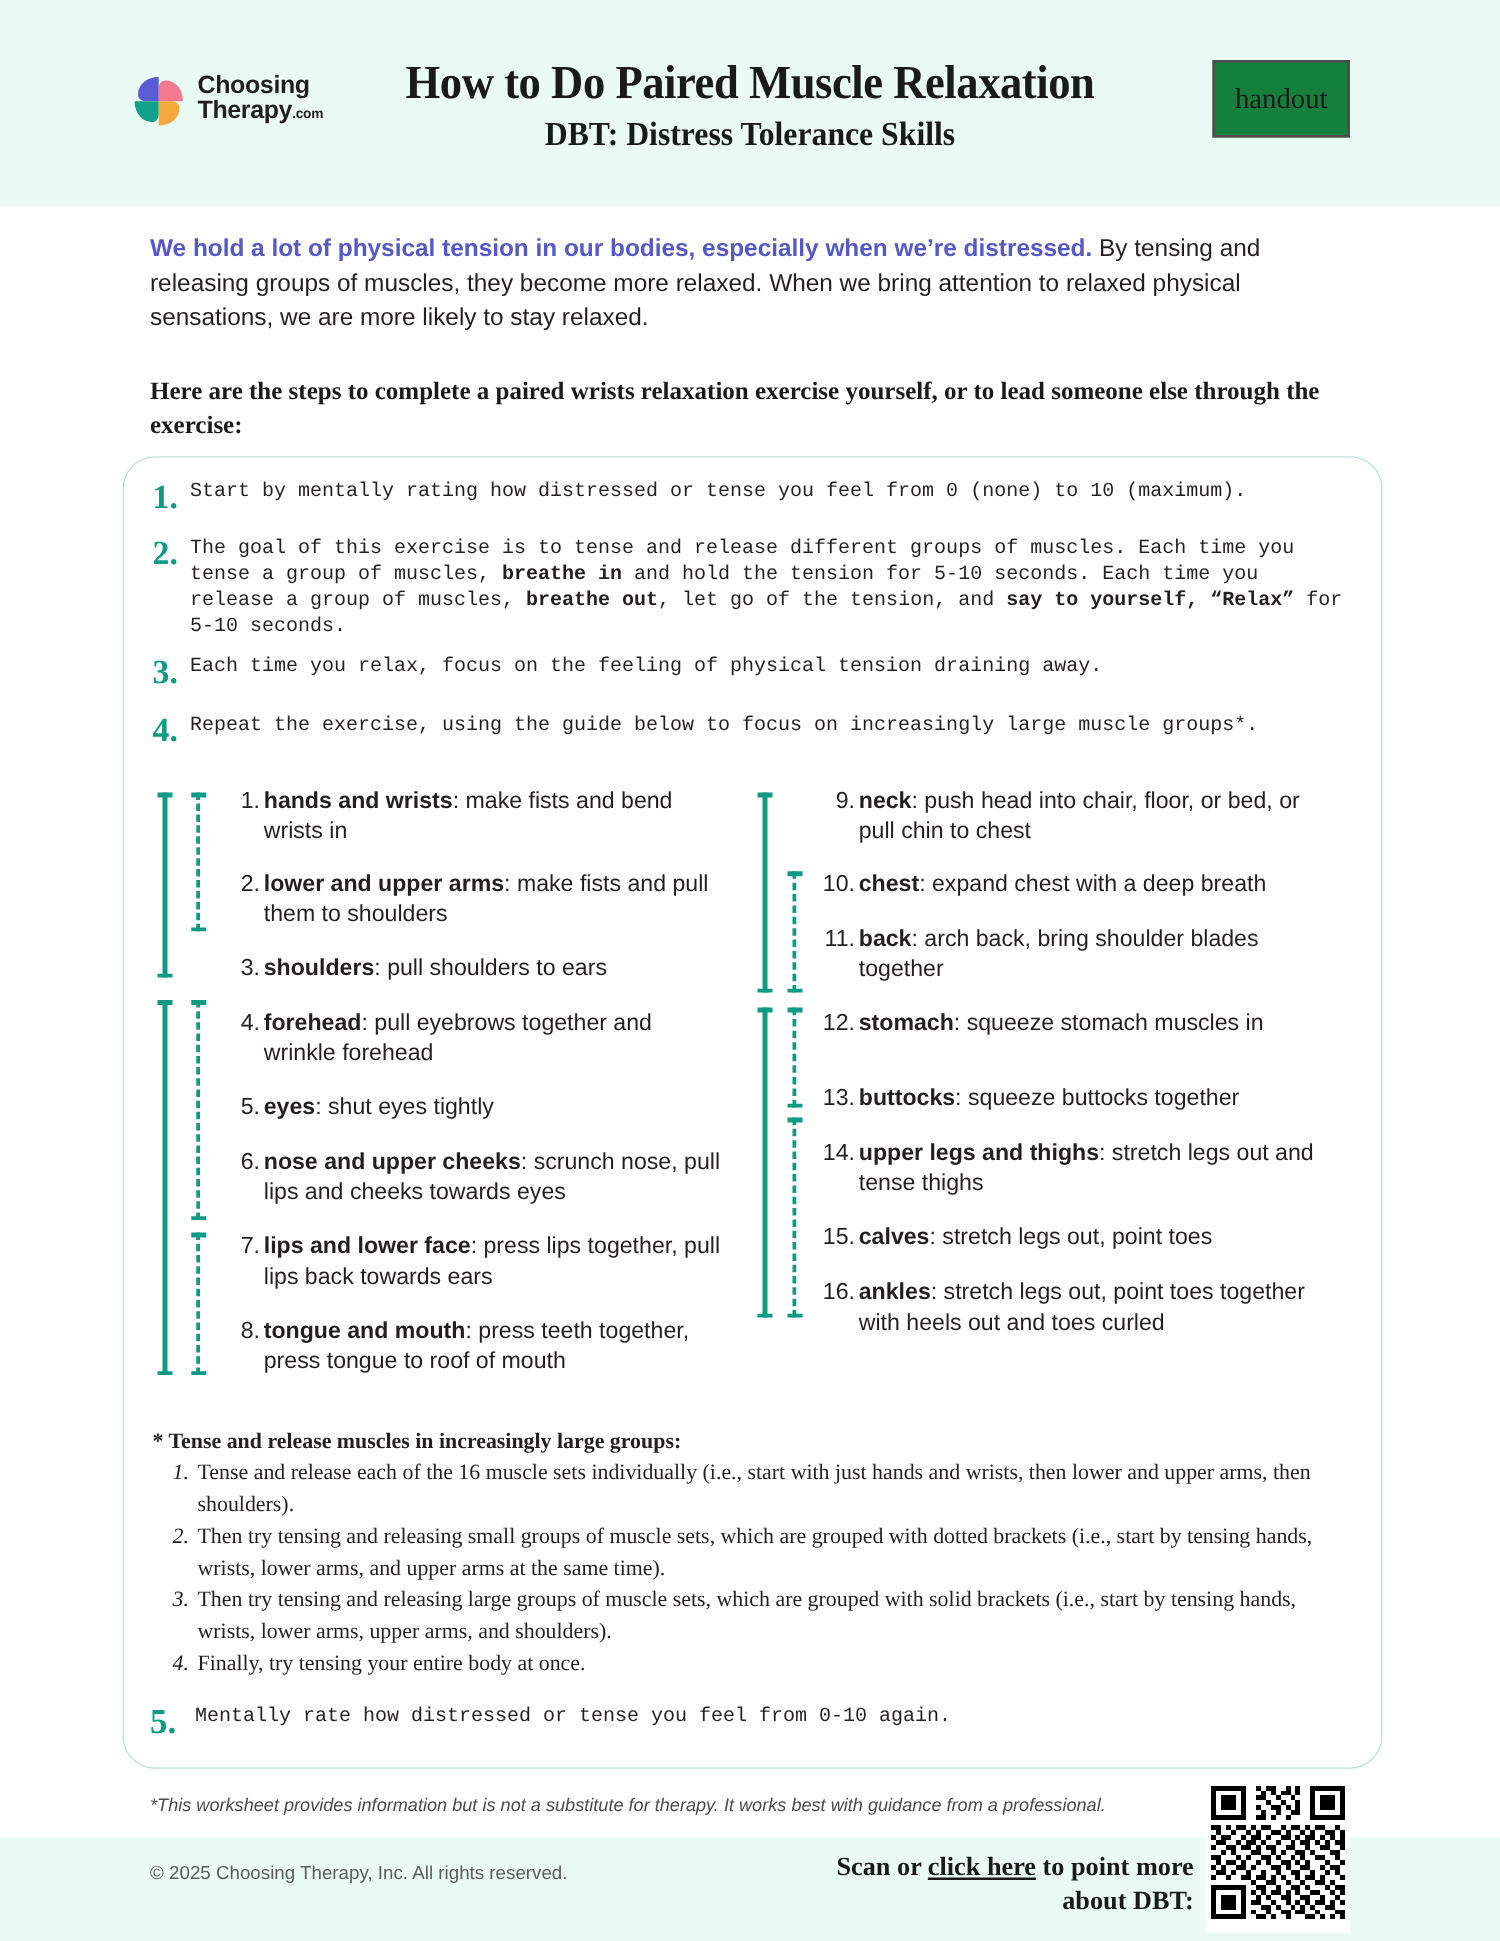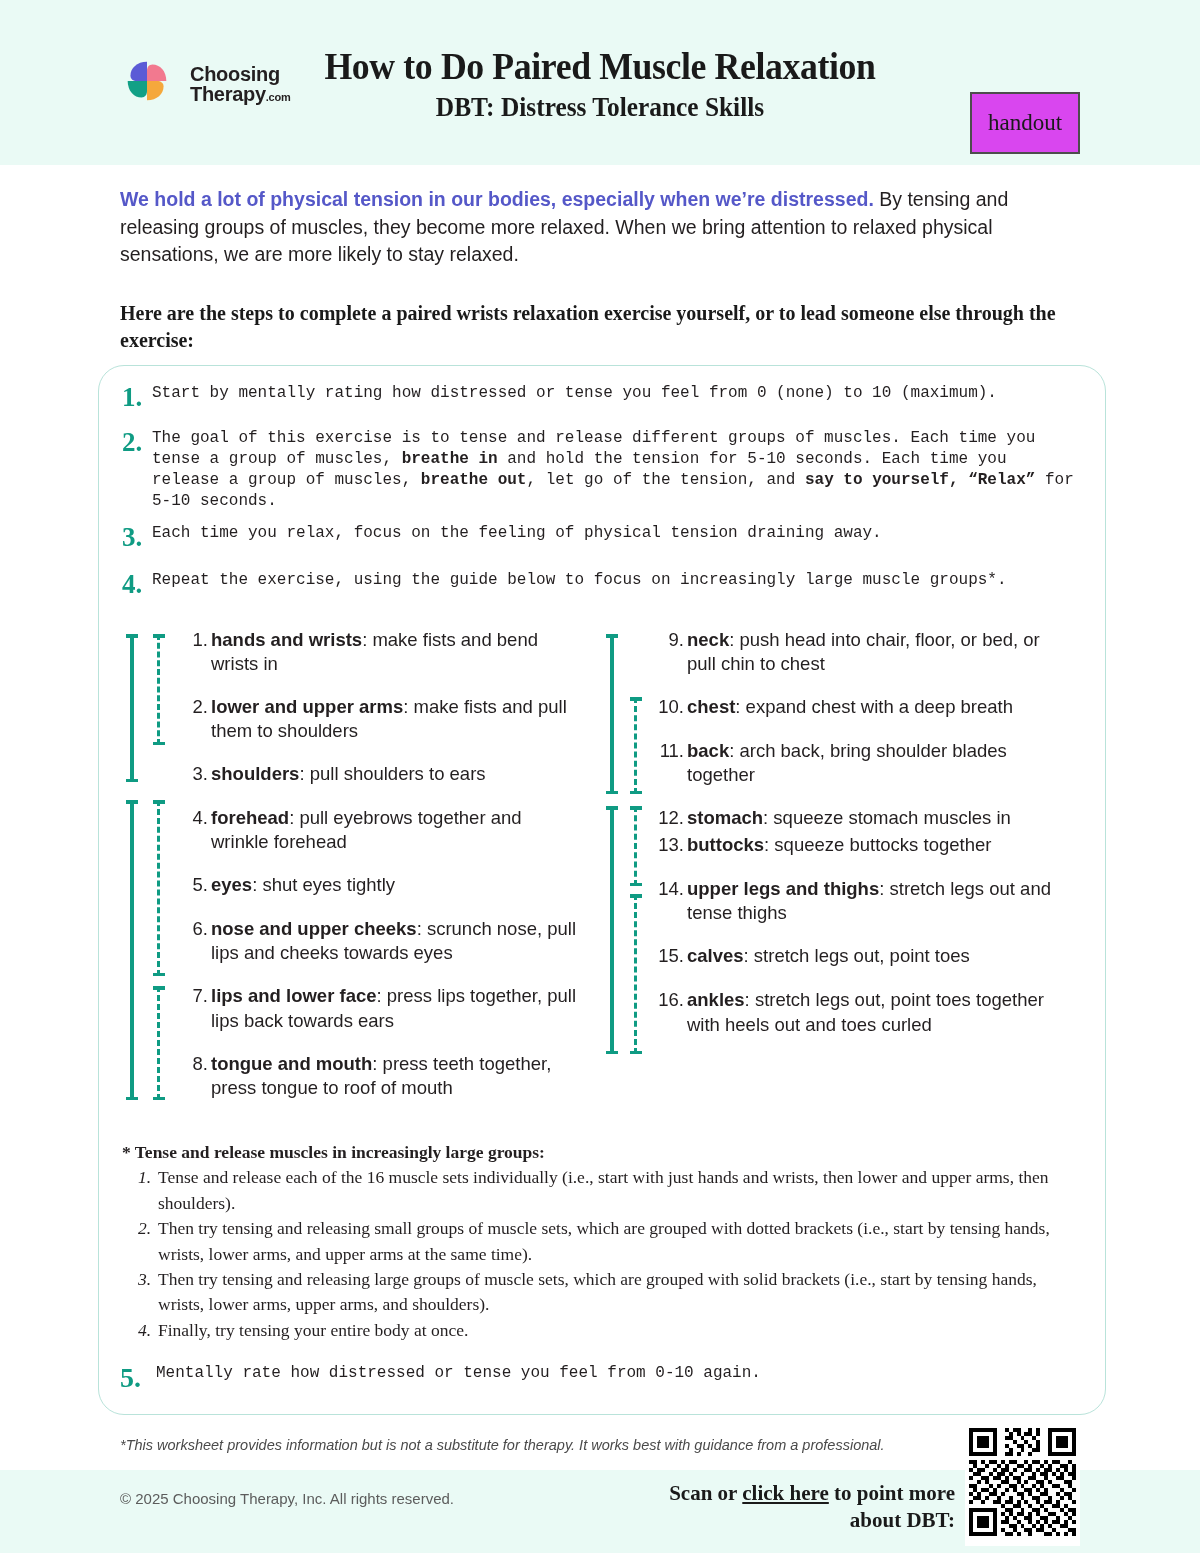--- a/index.html
+++ b/index.html
@@ -18,25 +18,25 @@
 
   
   .header {
     height: 165px;
     background: #eafaf5;
     position: relative;
     box-sizing: border-box;
   }
   .logo-wrap {
     position: absolute;
-    left: 124px;
+    left: 104px;
     top: 58px;
     display: flex;
-    align-items: flex-end;
-    gap: 20px;
+    align-items: flex-start;
+    gap: 8px;
   }
   .logo-mark { width: 46px; height: 46px; display:block; }
   .logo-text {
     font-family: "Liberation Sans", sans-serif;
     line-height: 1.0;
     color: #231f20;
   }
   .logo-line1 { font-size: 20px; font-weight: 600; letter-spacing: -0.3px; display:block; }
   .logo-line2 { font-size: 20px; font-weight: 600; letter-spacing: -0.3px; display:block; }
   .logo-dotcom { font-size: 11px; font-weight: 600; letter-spacing: -0.2px; }
@@ -62,27 +62,26 @@
     color: #1a1a1a;
     line-height: 1.2;
     margin-top: 4px;
     transform: scaleX(0.94);
   }
   .handout-box {
     position: absolute;
     right: 120px; top: 48px;
     width: 110px; height: 62px;
     border: 2px solid #4d4d4d;
-    background: #d946ef;
+    background: #15803d;
     display: flex; align-items: center; justify-content: center;
     font-family: "Liberation Serif", serif;
     font-size: 23px;
     color: #1a1a1a;
     box-sizing: border-box;
-    margin-top: 44px;
   }
 
   
   .intro {
     position: absolute;
     left: 120px; top: 186px;
     width: 962px;
     font-size: 19.5px;
     line-height: 1.42;
     color: #231f20;
@@ -433,21 +432,21 @@
       <span class="m-txt"><b>neck</b><span>: push head into chair, floor, or bed, or pull chin to chest</span></span>
     </li>
     <li class="mitem" style="margin-bottom:20px;">
       <span class="m-no">10.</span>
       <span class="m-txt"><b>chest</b><span>: expand chest with a deep breath</span></span>
     </li>
     <li class="mitem" style="margin-bottom:19px;">
       <span class="m-no">11.</span>
       <span class="m-txt"><b>back</b><span>: arch back, bring shoulder blades together</span></span>
     </li>
-    <li class="mitem" style="margin-bottom:3px;">
+    <li class="mitem" style="margin-bottom:36px;">
       <span class="m-no">12.</span>
       <span class="m-txt"><b>stomach</b><span>: squeeze stomach muscles in</span></span>
     </li>
     <li class="mitem" style="margin-bottom:20px;">
       <span class="m-no">13.</span>
       <span class="m-txt"><b>buttocks</b><span>: squeeze buttocks together</span></span>
     </li>
     <li class="mitem" style="margin-bottom:19px;">
       <span class="m-no">14.</span>
       <span class="m-txt"><b>upper legs and thighs</b><span>: stretch legs out and tense thighs</span></span>

